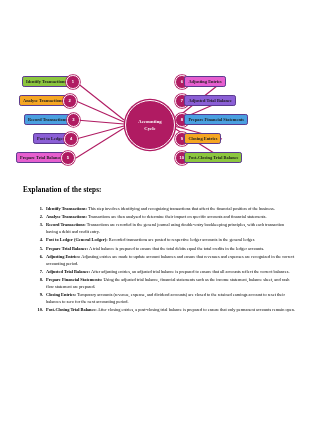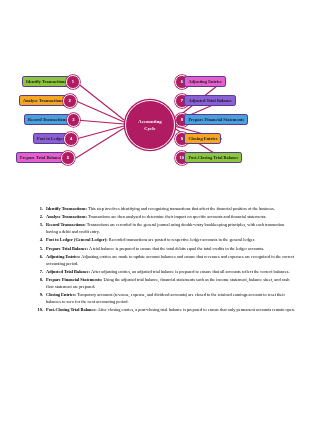--- a/index.html
+++ b/index.html
@@ -205,20 +205,21 @@
     <div class="node right" style="left:175px; top:59px;">
       <div class="badge">9</div>
       <div class="chip" style="background:#F5A623;">Closing Entries</div>
     </div>
     <div class="node right" style="left:175px; top:78px;">
       <div class="badge">10</div>
       <div class="chip" style="background:#8CC63F;">Post-Closing Trial Balance</div>
     </div>
   </div>
 
+  <div class="explain-title">Explanation of the steps:</div>
 
   <ol class="steps">
     <li><b>Identify Transactions:</b><span> This step involves identifying and recognizing transactions that affect the financial position of the business.</span></li>
     <li><b>Analyse Transactions:</b><span> Transactions are then analysed to determine their impact on specific accounts and financial statements.</span></li>
     <li><b>Record Transactions:</b><span> Transactions are recorded in the general journal using double-entry bookkeeping principles, with each transaction having a debit and credit entry.</span></li>
     <li><b>Post to Ledger (General Ledger):</b><span> Recorded transactions are posted to respective ledger accounts in the general ledger.</span></li>
     <li><b>Prepare Trial Balance:</b><span> A trial balance is prepared to ensure that the total debits equal the total credits in the ledger accounts.</span></li>
     <li><b>Adjusting Entries:</b><span> Adjusting entries are made to update account balances and ensure that revenues and expenses are recognized in the correct accounting period.</span></li>
     <li><b>Adjusted Trial Balance:</b><span> After adjusting entries, an adjusted trial balance is prepared to ensure that all accounts reflect the correct balances.</span></li>
     <li><b>Prepare Financial Statements:</b><span> Using the adjusted trial balance, financial statements such as the income statement, balance sheet, and cash flow statement are prepared.</span></li>

